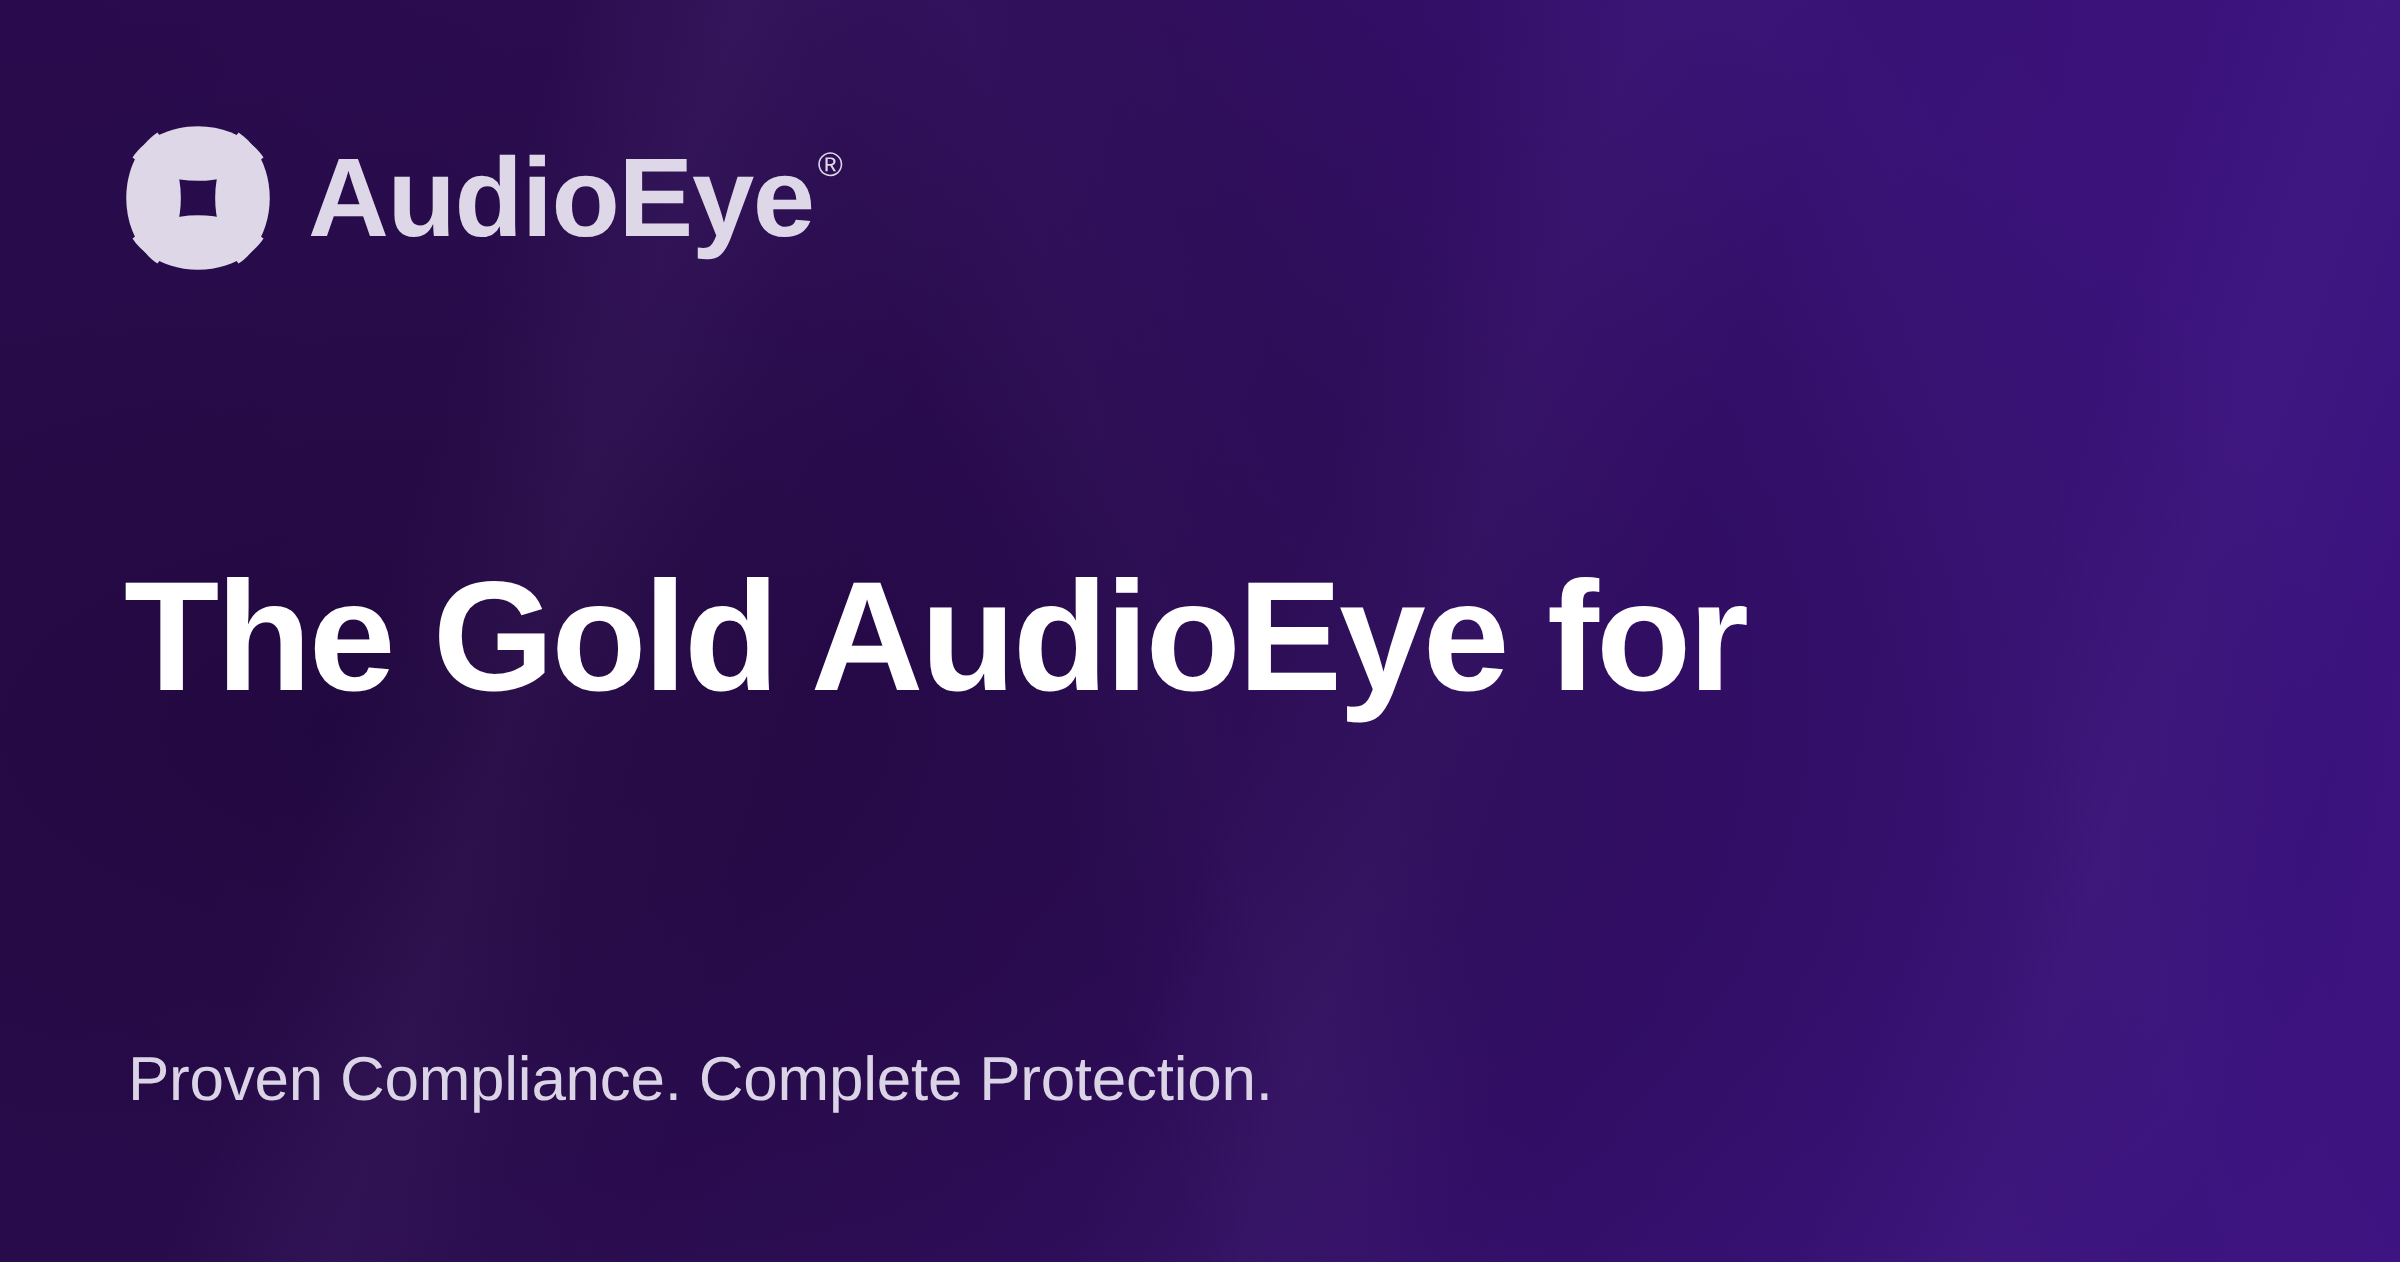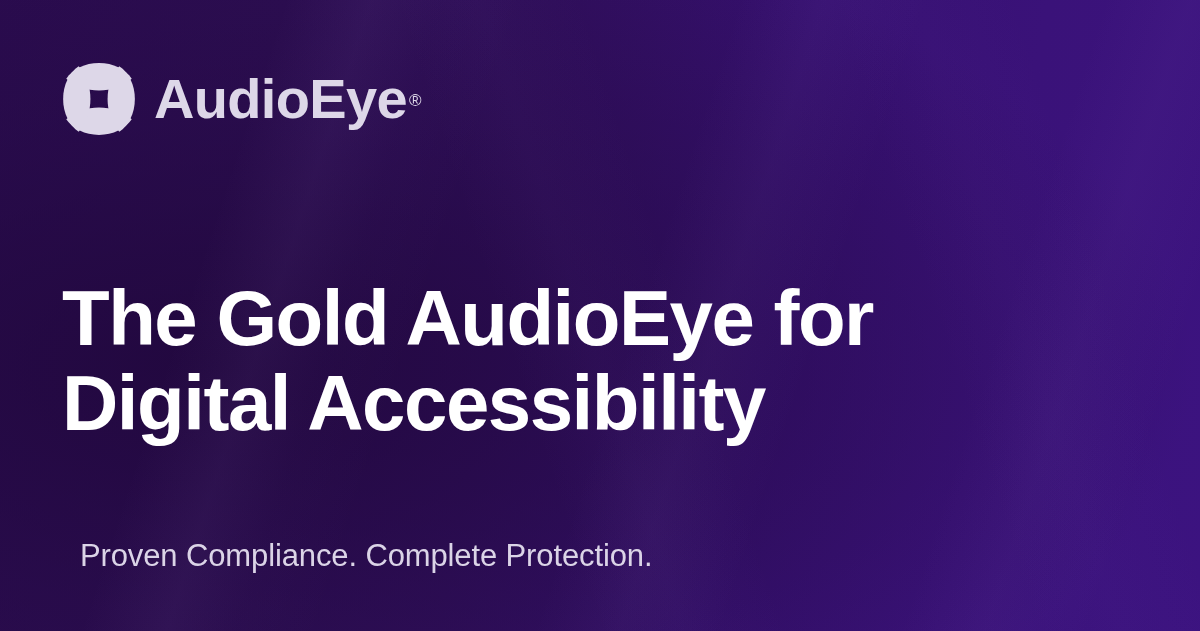--- a/index.html
+++ b/index.html
@@ -114,21 +114,21 @@
   .logo-mark {
     width: 78px;
     height: 78px;
     display: block;
     flex: 0 0 auto;
   }
 
   .wordmark-wrap {
     position: relative;
     display: flex;
-    align-items: center;
+    align-items: flex-start;
     line-height: 1;
   }
 
   .wordmark {
     font-family: "Liberation Sans", sans-serif;
     font-size: 56px;
     font-weight: 700;
     letter-spacing: -0.012em;
     color: #ddd7e8;
     line-height: 1;
@@ -165,21 +165,21 @@
   .headline-line {
     display: block;
     white-space: nowrap;
   }
 
   
   .subtitle {
     position: absolute;
     left: 64px;
     top: 521px;
-    margin: 16px;
+    margin: 0;
     padding: 0;
     font-family: "Liberation Sans", sans-serif;
     font-size: 31px;
     font-weight: 400;
     line-height: 1.25;
     letter-spacing: -0.004em;
     color: #dbd4e7;
     white-space: nowrap;
   }
 </style>
@@ -229,19 +229,18 @@
 
       <span class="wordmark-wrap">
         <span class="wordmark">AudioEye</span>
         <span class="wordmark-reg">®</span>
       </span>
 
     </div>
 
     <h1 class="headline">
       <span class="headline-line">The Gold AudioEye for</span>
-      <span class="headline-line">Digital Accessibility</span>
     </h1>
 
     <p class="subtitle">Proven Compliance. Complete Protection.</p>
 
   </div>
 </div>
 
 </body></html>

